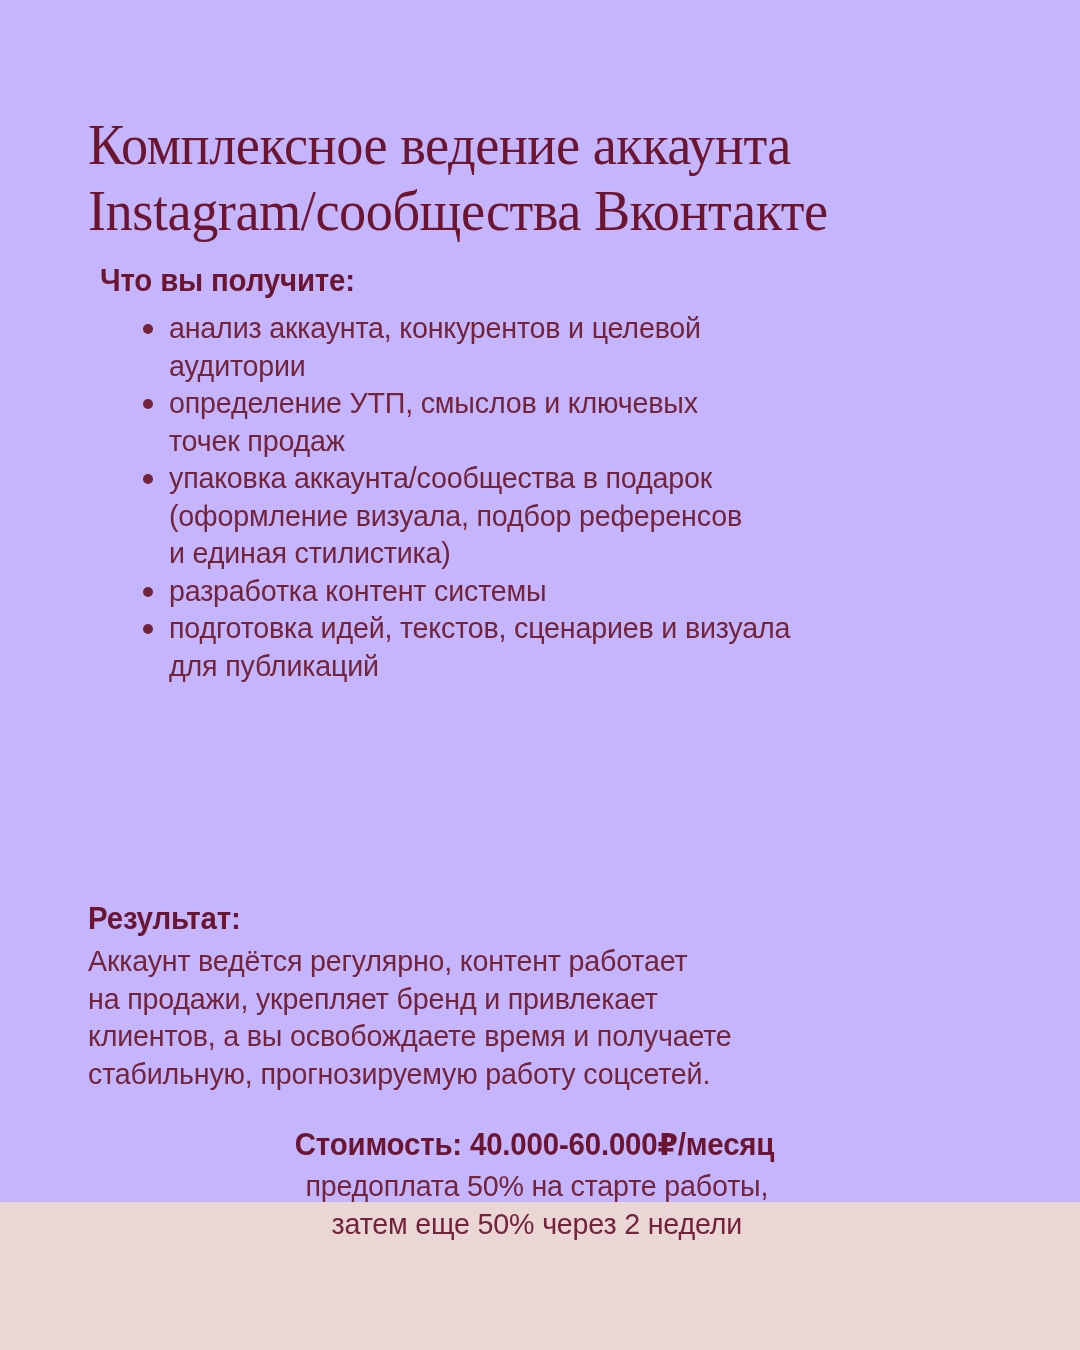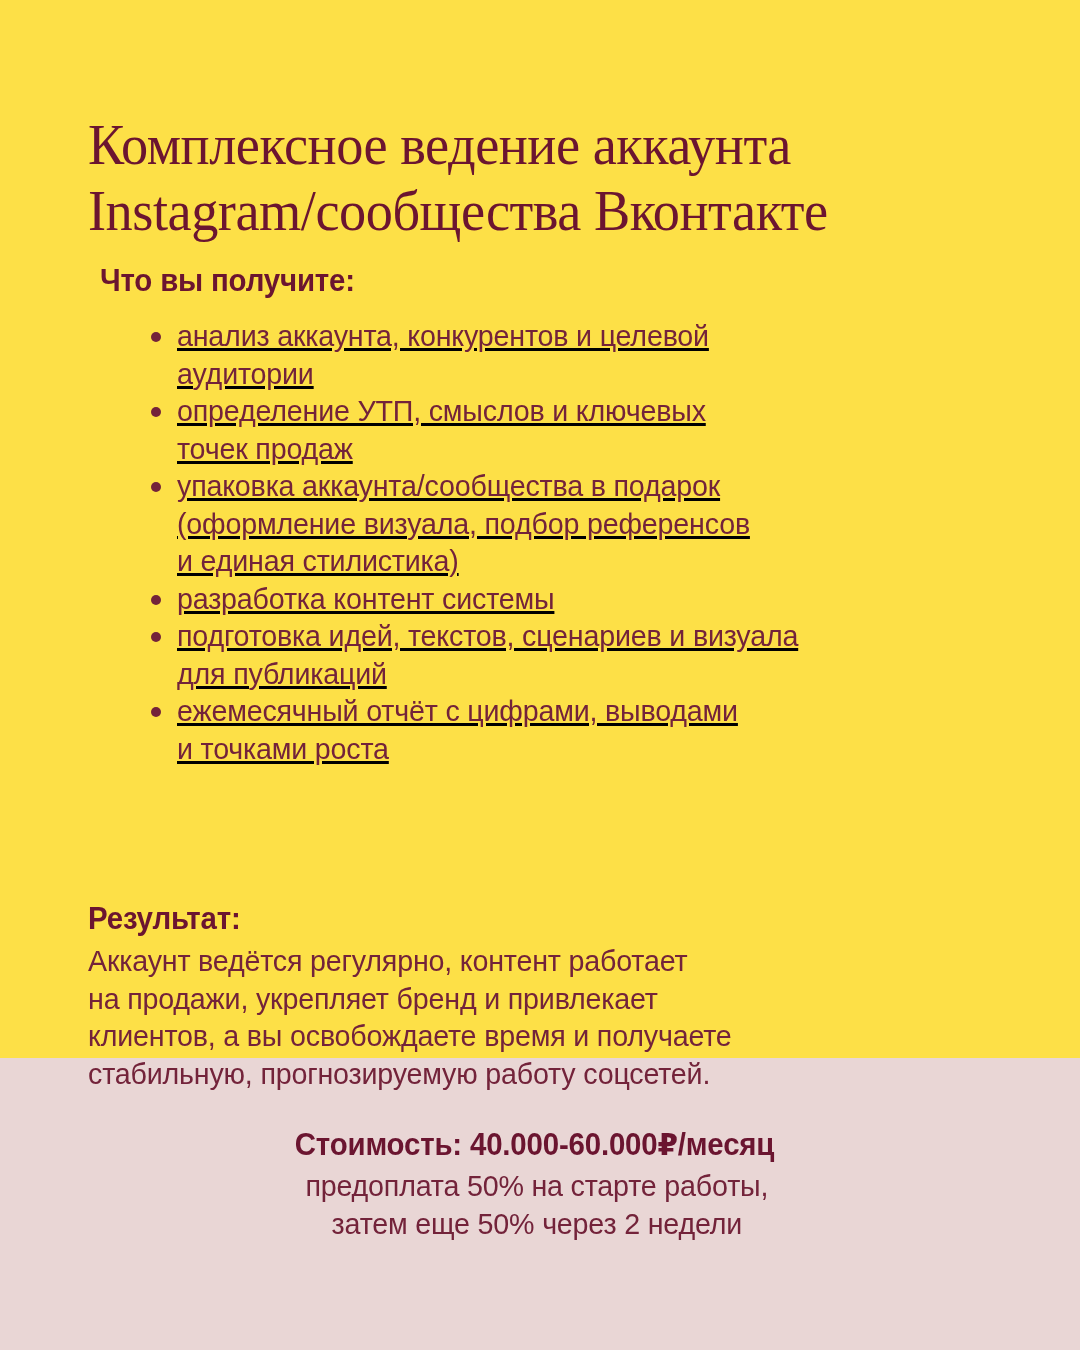--- a/index.html
+++ b/index.html
@@ -10,22 +10,22 @@
   body {
     width: 1080px;
     height: 1350px;
     background: #e9d6d5;
     font-family: "Liberation Sans", "DejaVu Sans", sans-serif;
     overflow: hidden;
   }
   #page {
     position: relative;
     width: 1080px;
-    height: 1058px;
-    background: #fde047;
+    height: 1202px;
+    background: #c4b5fd;
     box-sizing: border-box;
   }
 
   
   .title-block {
     position: absolute;
     left: 88px;
     top: 112px;
     width: 920px;
   }
@@ -71,23 +71,22 @@
     position: absolute;
     left: 100px;
     top: 262px;
     width: 940px;
   }
   .benefits-heading {
     margin-bottom: 4px;
   }
   ul.bullets {
     list-style: none;
-    margin: 17px;
+    margin: 9px;
     padding: 0;
-    text-decoration: underline;
   }
   ul.bullets > li {
     position: relative;
     padding-left: 60px;
     margin: 0;
   }
   ul.bullets > li .dot {
     position: absolute;
     left: 34px;
     top: 15px;
@@ -163,25 +162,20 @@
       </li>
 
       <li>
         <span class="dot"></span>
         <span class="body-line sub-line">подготовка идей, текстов, сценариев и визуала</span>
         <span class="body-line sub-line">для публикаций</span>
       </li>
 
 
 
-      <li>
-        <span class="dot"></span>
-        <span class="body-line sub-line">ежемесячный отчёт с цифрами, выводами</span>
-        <span class="body-line sub-line">и точками роста</span>
-      </li>
 
     </ul>
   </section>
 
   <section class="result">
     <div class="sec-heading result-heading">Результат:</div>
     <div class="body-line">Аккаунт ведётся регулярно, контент работает</div>
     <div class="body-line">на продажи, укрепляет бренд и привлекает</div>
     <div class="body-line">клиентов, а вы освобождаете время и получаете</div>
     <div class="body-line">стабильную, прогнозируемую работу соцсетей.</div>

